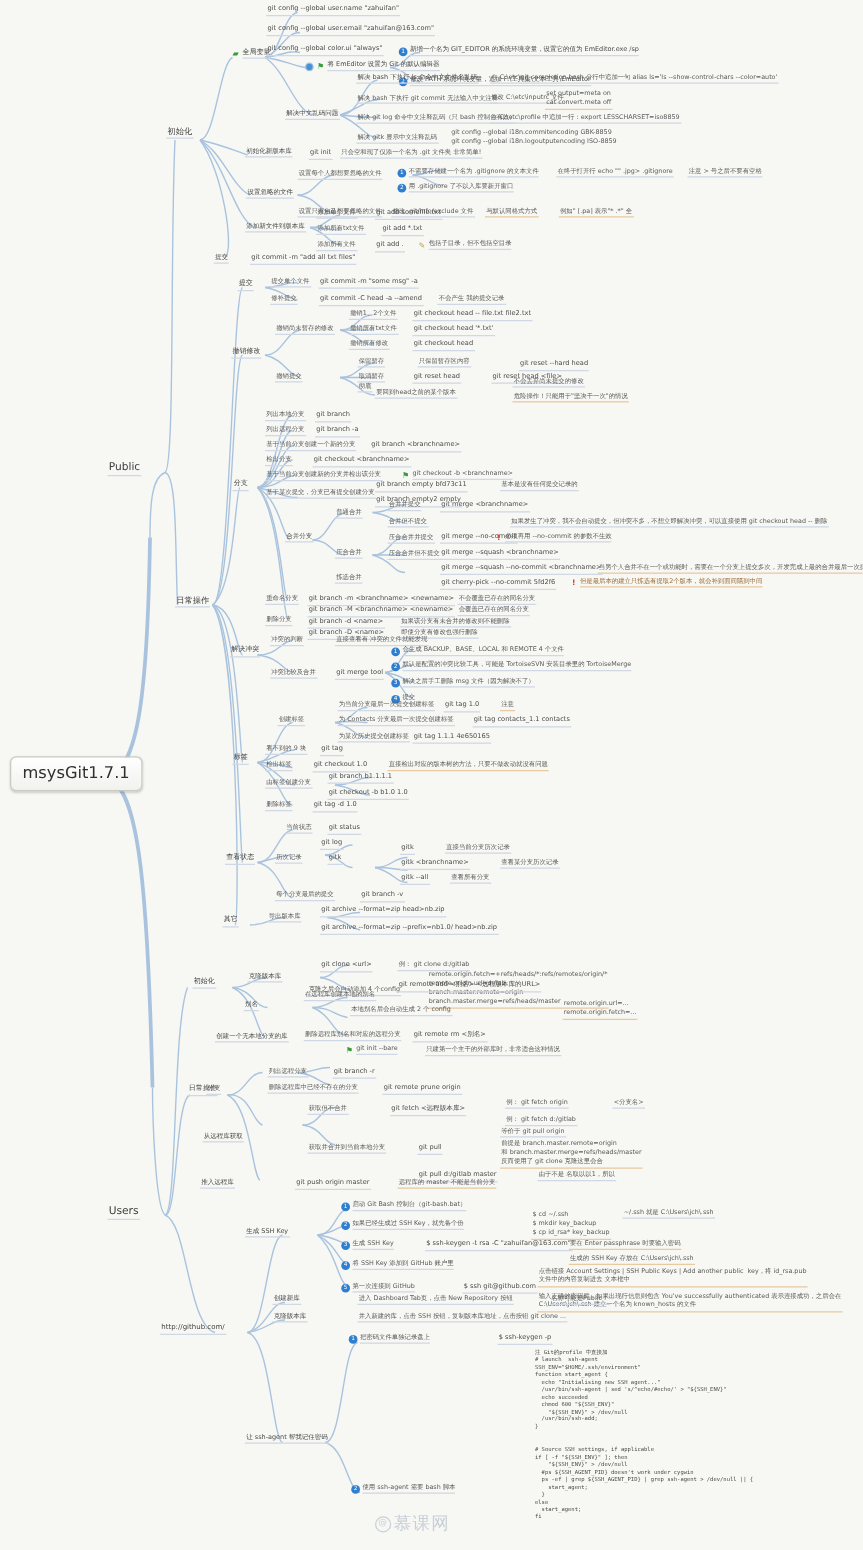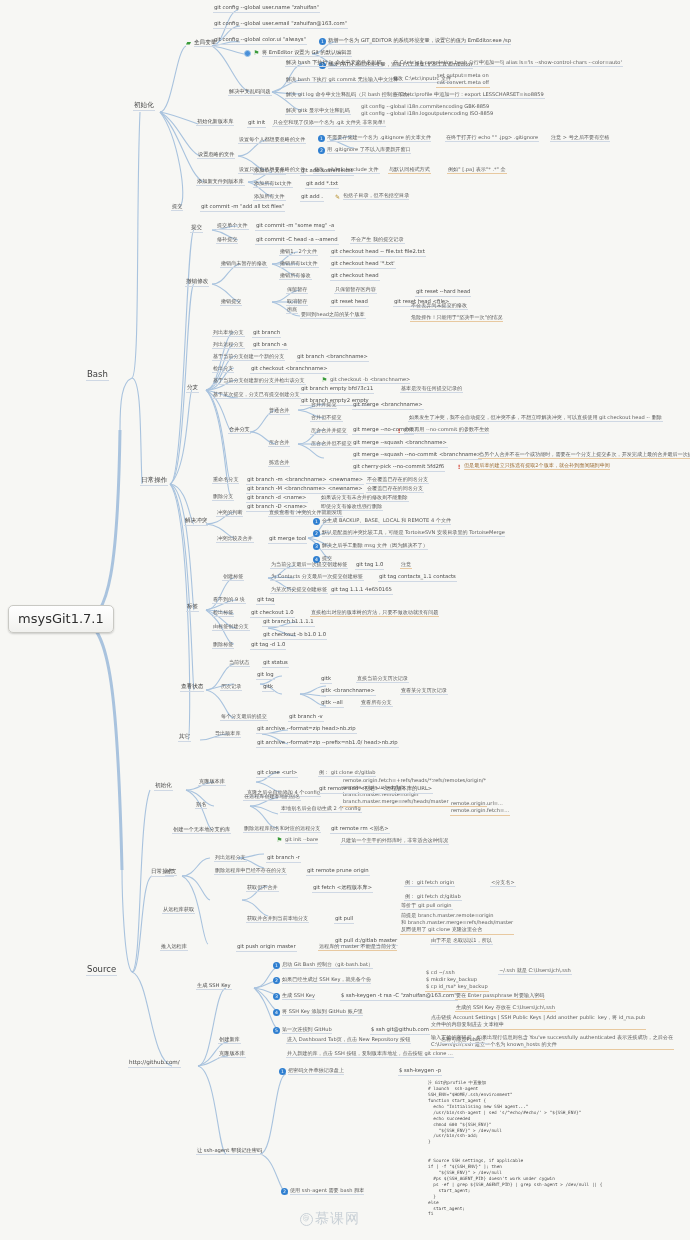--- a/index.html
+++ b/index.html
@@ -217,22 +217,22 @@
       <path d="M254,988 C270,990 270,994 280,996"></path>
       <path d="M254,988 C270,996 270,1010 280,1012"></path>
       <path d="M254,988 C270,1002 270,1028 280,1030"></path>
       <path d="M260,1154 C274,1154 274,1076 286,1074"></path>
       <path d="M260,1154 C276,1158 278,1192 288,1194"></path>
     </g>
   </svg>
 
   <div class="node root">msysGit1.7.1</div>
 
-  <div class="node lvl1 ul" style="left:86px;top:370px;">Bash</div>
-  <div class="node lvl1 ul" style="left:86px;top:965px;">Source</div>
+  <div class="node lvl1 ul" style="left:86px;top:370px;">Public</div>
+  <div class="node lvl1 ul" style="left:86px;top:965px;">Users</div>
   <div class="node lvl2 ul" style="left:133px;top:102px;">初始化</div>
   <div class="node lvl2 ul" style="left:140px;top:477px;">日常操作</div>
   <div class="node lvl3 ul" style="left:128px;top:1060px;">http://github.com/</div>
   <div class="node lvl3 ul" style="left:154px;top:783px;">初始化</div>
   <div class="node lvl3 ul" style="left:150px;top:869px;">日常操作</div>
 
   <div class="node lvl3" style="left:184px;top:40px;">
     <span class="ico tag-ico">▰</span><span class="txt ul">全局变量</span>
   </div>
   <div class="node cmd ul" style="left:213px;top:5px;">git config --global user.name "zahuifan"</div>

